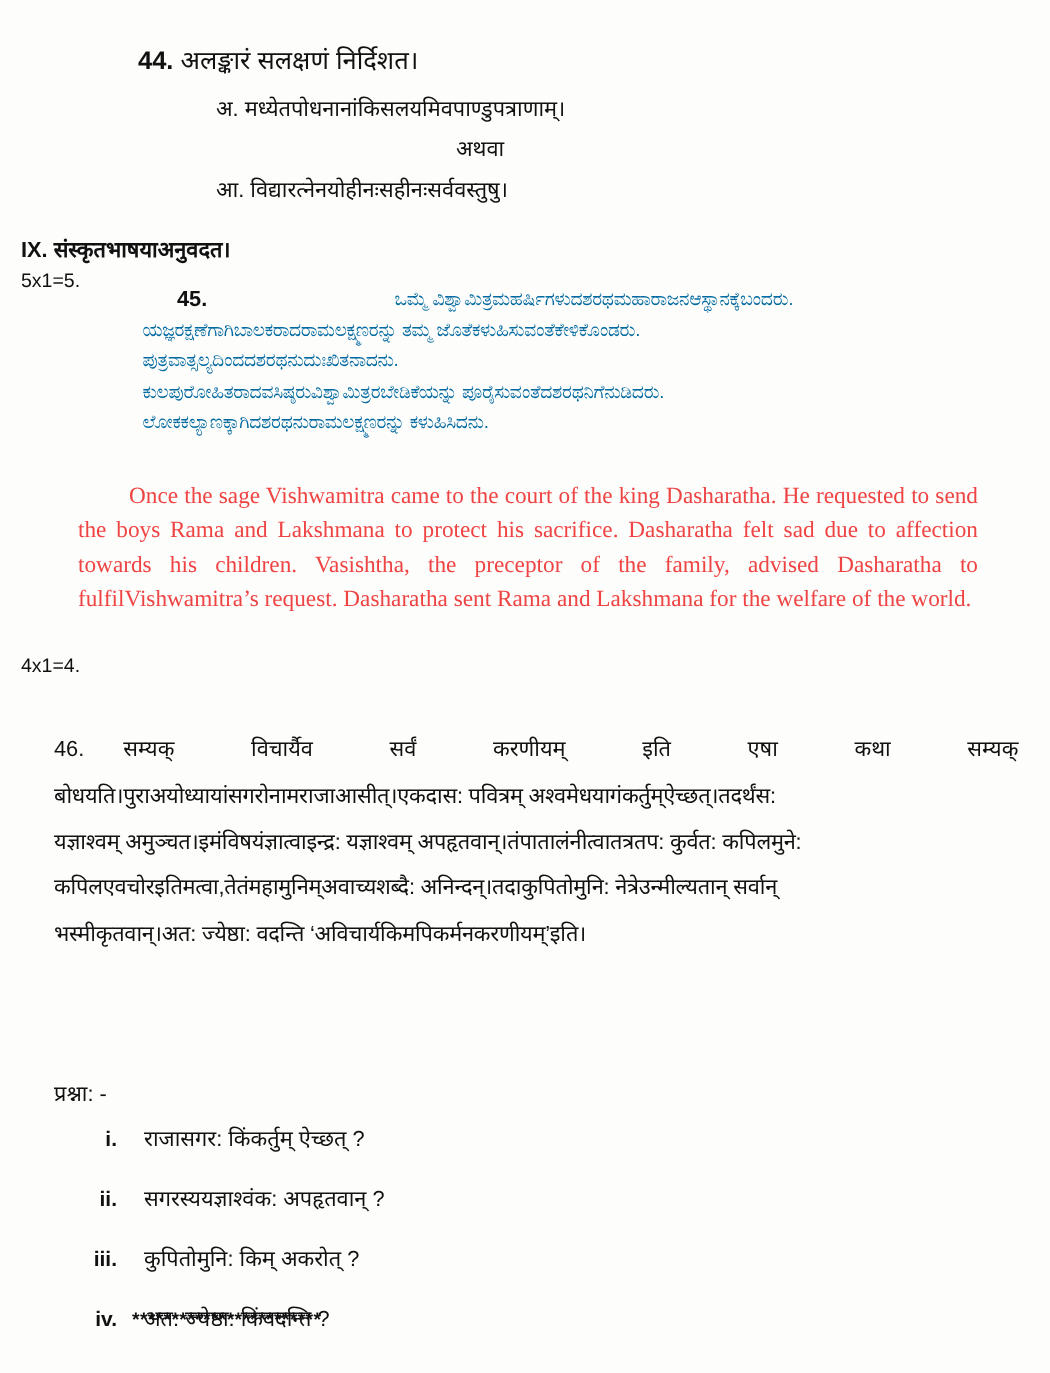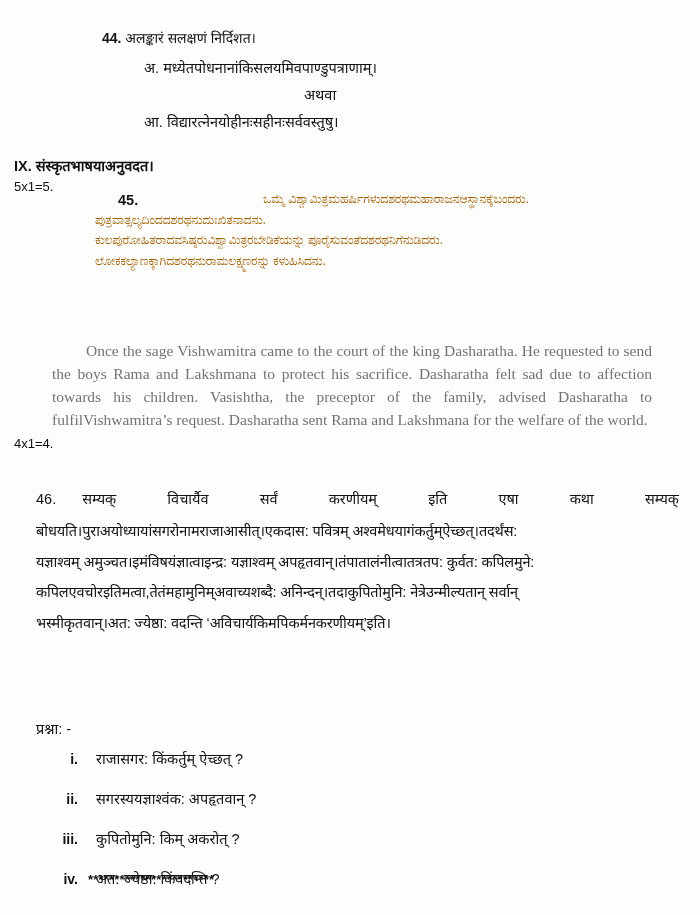--- a/index.html
+++ b/index.html
@@ -25,23 +25,22 @@
 
   
   .q44 {
     position: absolute;
     left: 92px;
     top: 28px;
     width: 560px;
   }
   .q44-head {
     font-family: "Liberation Sans", sans-serif;
-    font-size: 14px;
-    white-space: nowrap;
-    margin-left: 10px;
+    font-size: 17px;
+    white-space: nowrap;
   }
   .q44-head .num { font-weight: bold; }
   .q44-opt-a {
     margin-top: 10px;
     margin-left: 52px;
     font-family: "Liberation Sans", sans-serif;
     font-size: 14.5px;
     white-space: nowrap;
   }
   .q44-or {
@@ -95,43 +94,42 @@
   .kan-lines {
     position: absolute;
     left: 81px;
     top: 0px;
     width: 600px;
   }
   .kan {
     font-family: "Liberation Sans", sans-serif;
     font-size: 12.5px;
     line-height: 1.0;
-    color: #a16207;
+    color: #0369a1;
     white-space: nowrap;
     letter-spacing: -0.2px;
   }
   .kan.l1 { margin-left: 168px; margin-top: 1px; }
   .kan.l2 { margin-left: 0px;   margin-top: 8px; }
   .kan.l3 { margin-left: 0px;   margin-top: 8px; }
   .kan.l4 { margin-left: 0px;   margin-top: 8px; }
   .kan.l5 { margin-left: 0px;   margin-top: 8px; }
 
   
   .eng {
     position: absolute;
     left: 52px;
     top: 320px;
     width: 600px;
     font-family: "Liberation Serif", serif;
     font-size: 15.5px;
     line-height: 1.48;
     text-align: justify;
     text-indent: 34px;
-    color: #737373;
-    margin-top: 20px;
+    color: #ef4444;
   }
 
   
   .sec10 {
     position: absolute;
     left: 14px;
     top: 432px;
     width: 670px;
   }
 
@@ -234,20 +232,21 @@
 
   <div class="sec9">
     <div class="sec-head">IX. संस्कृतभाषयाअनुवदत।</div>
     <div class="sec-marks">5x1=5.</div>
   </div>
 
   <div class="q45">
     <div class="q45-num">45.</div>
     <div class="kan-lines">
       <div class="kan l1">ಒಮ್ಮೆ ವಿಶ್ವಾಮಿತ್ರಮಹರ್ಷಿಗಳುದಶರಥಮಹಾರಾಜನಆಸ್ಥಾನಕ್ಕೆಬಂದರು.</div>
+      <div class="kan l2">ಯಜ್ಞರಕ್ಷಣೆಗಾಗಿಬಾಲಕರಾದರಾಮಲಕ್ಷ್ಮಣರನ್ನು ತಮ್ಮ ಜೊತೆಕಳುಹಿಸುವಂತೆಕೇಳಿಕೊಂಡರು.</div>
       <div class="kan l3">ಪುತ್ರವಾತ್ಸಲ್ಯದಿಂದದಶರಥನುದುಃಖಿತನಾದನು.</div>
       <div class="kan l4">ಕುಲಪುರೋಹಿತರಾದವಸಿಷ್ಠರುವಿಶ್ವಾಮಿತ್ರರಬೇಡಿಕೆಯನ್ನು ಪೂರೈಸುವಂತೆದಶರಥನಿಗೆನುಡಿದರು.</div>
       <div class="kan l5">ಲೋಕಕಲ್ಯಾಣಕ್ಕಾಗಿದಶರಥನುರಾಮಲಕ್ಷ್ಮಣರನ್ನು ಕಳುಹಿಸಿದನು.</div>
     </div>
   </div>
 
   <div class="eng">Once the sage Vishwamitra came to the court of the king Dasharatha. He requested to send the boys Rama and Lakshmana to protect his sacrifice. Dasharatha felt sad due to affection towards his children. Vasishtha, the preceptor of the family, advised Dasharatha to fulfilVishwamitra’s request. Dasharatha sent Rama and Lakshmana for the welfare of the world.</div>
 
   <div class="sec10">
     <div class="sec-marks">4x1=4.</div>

